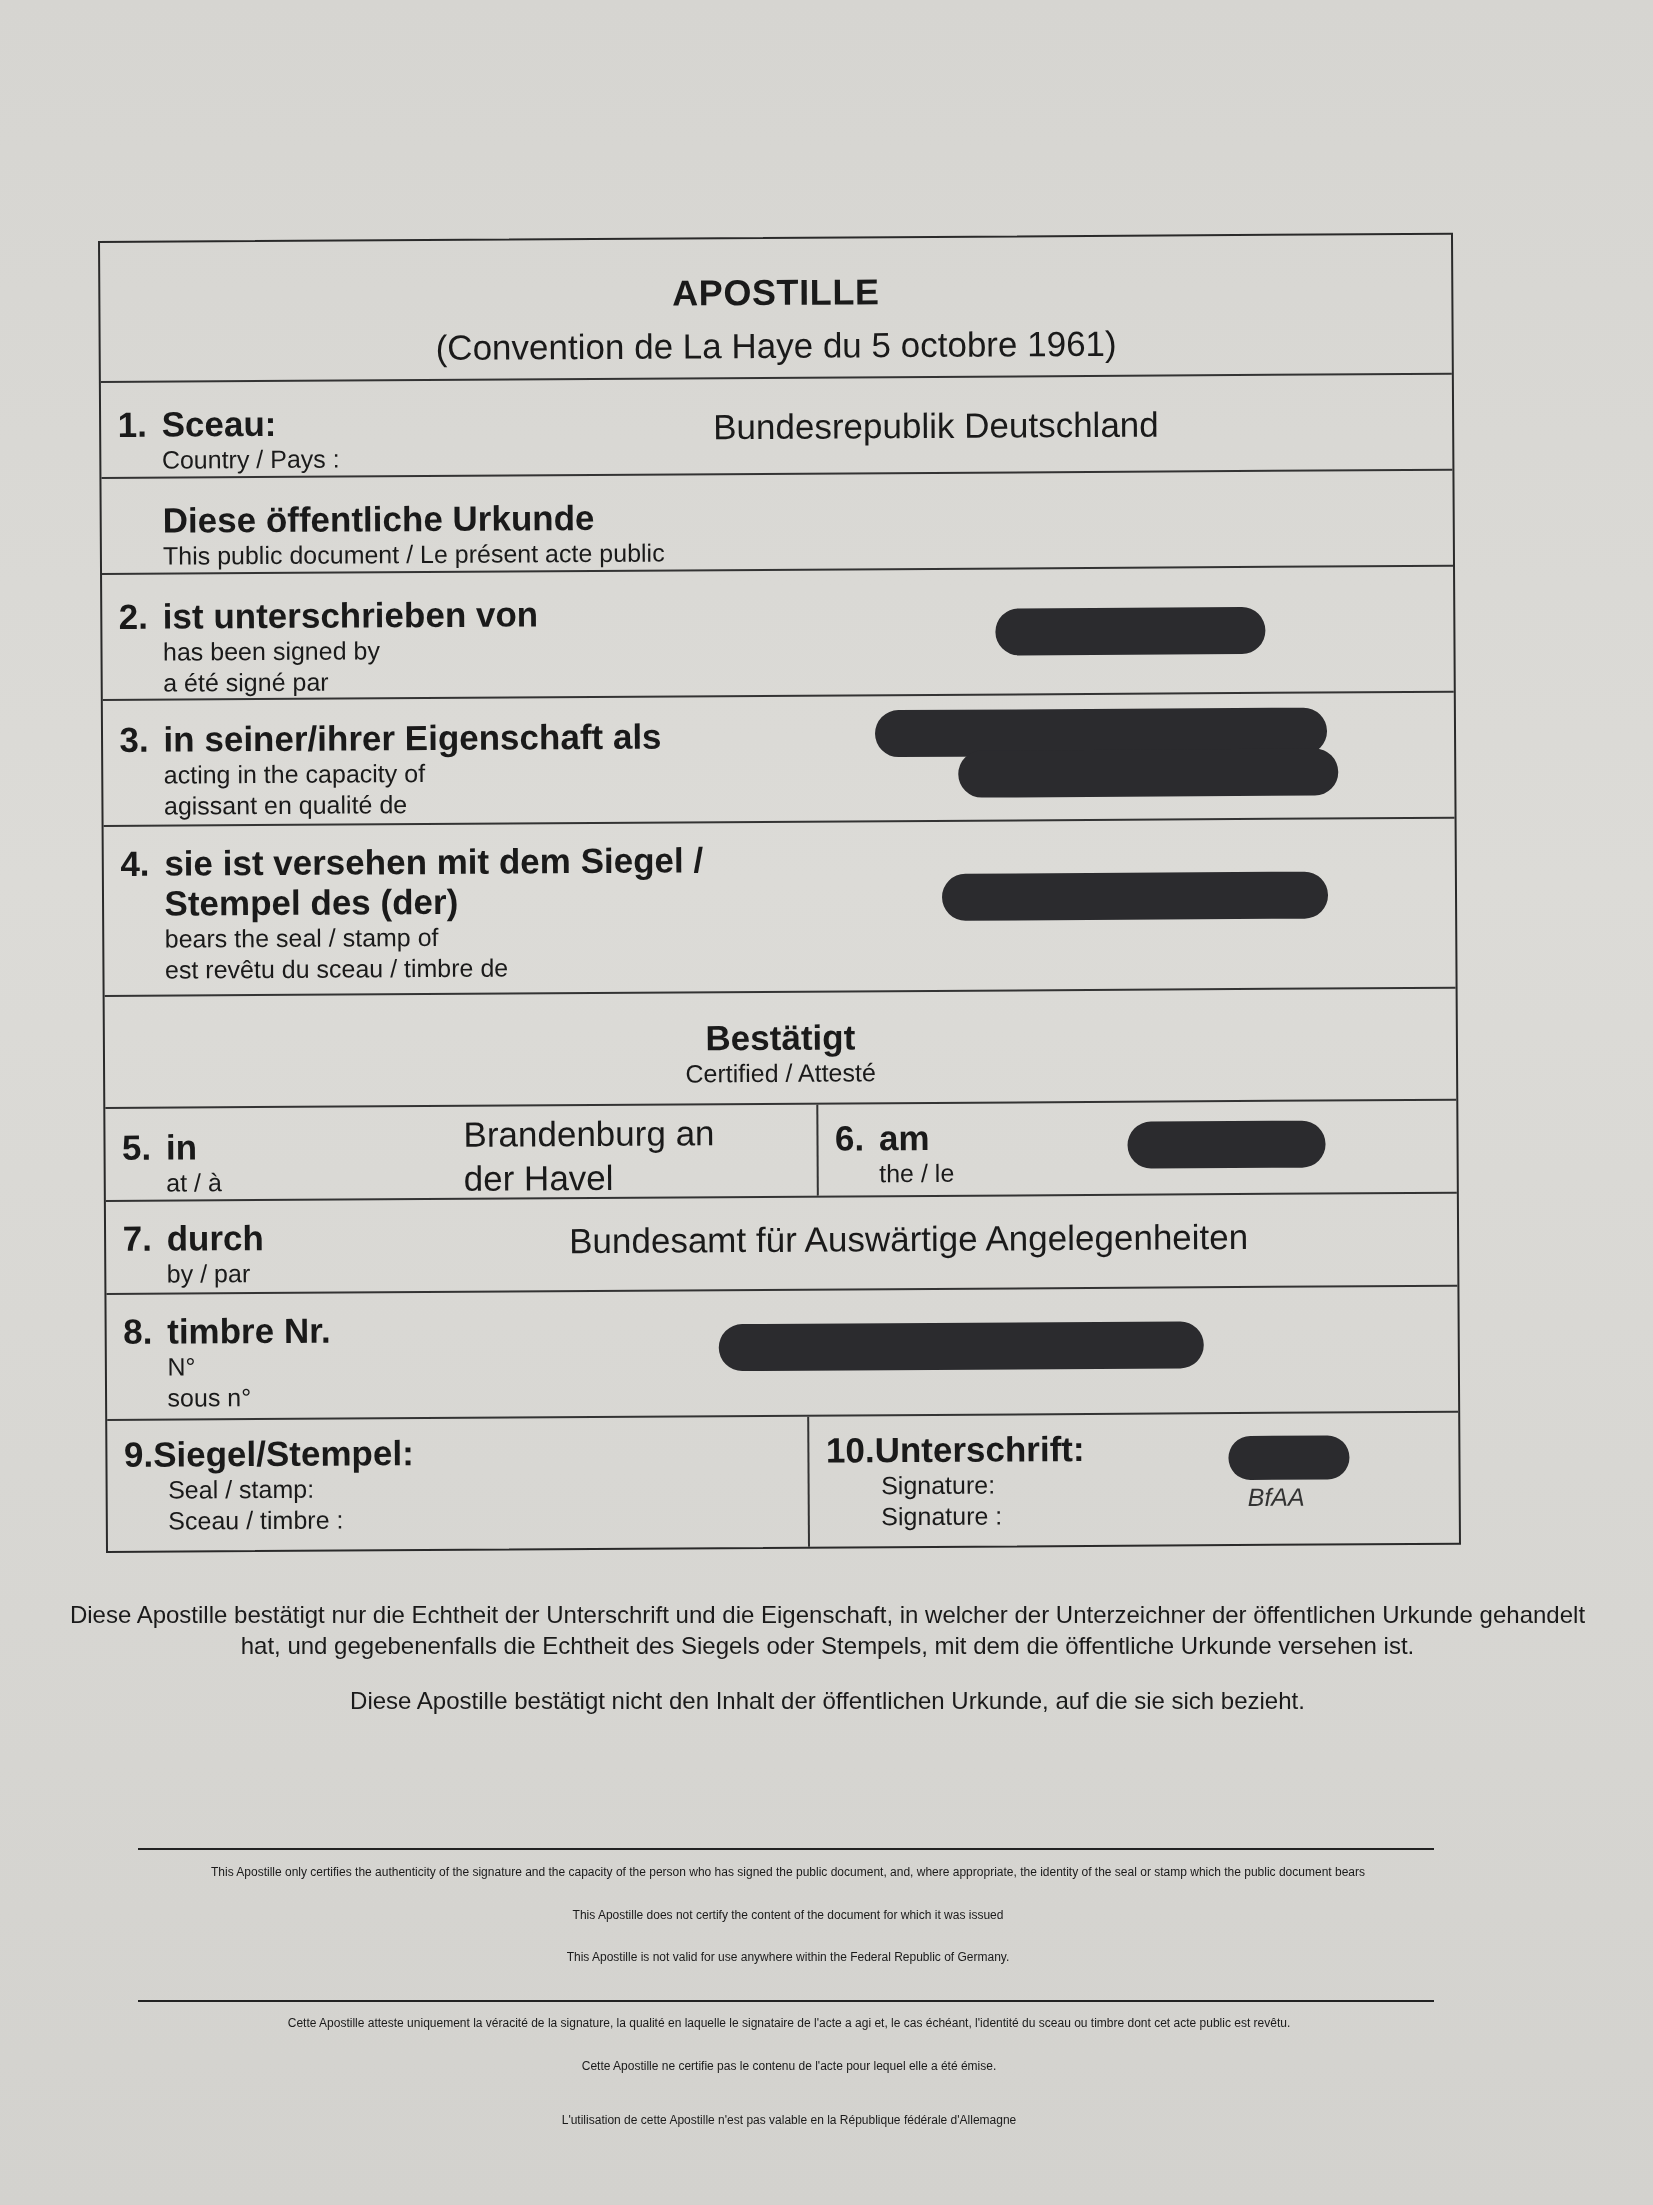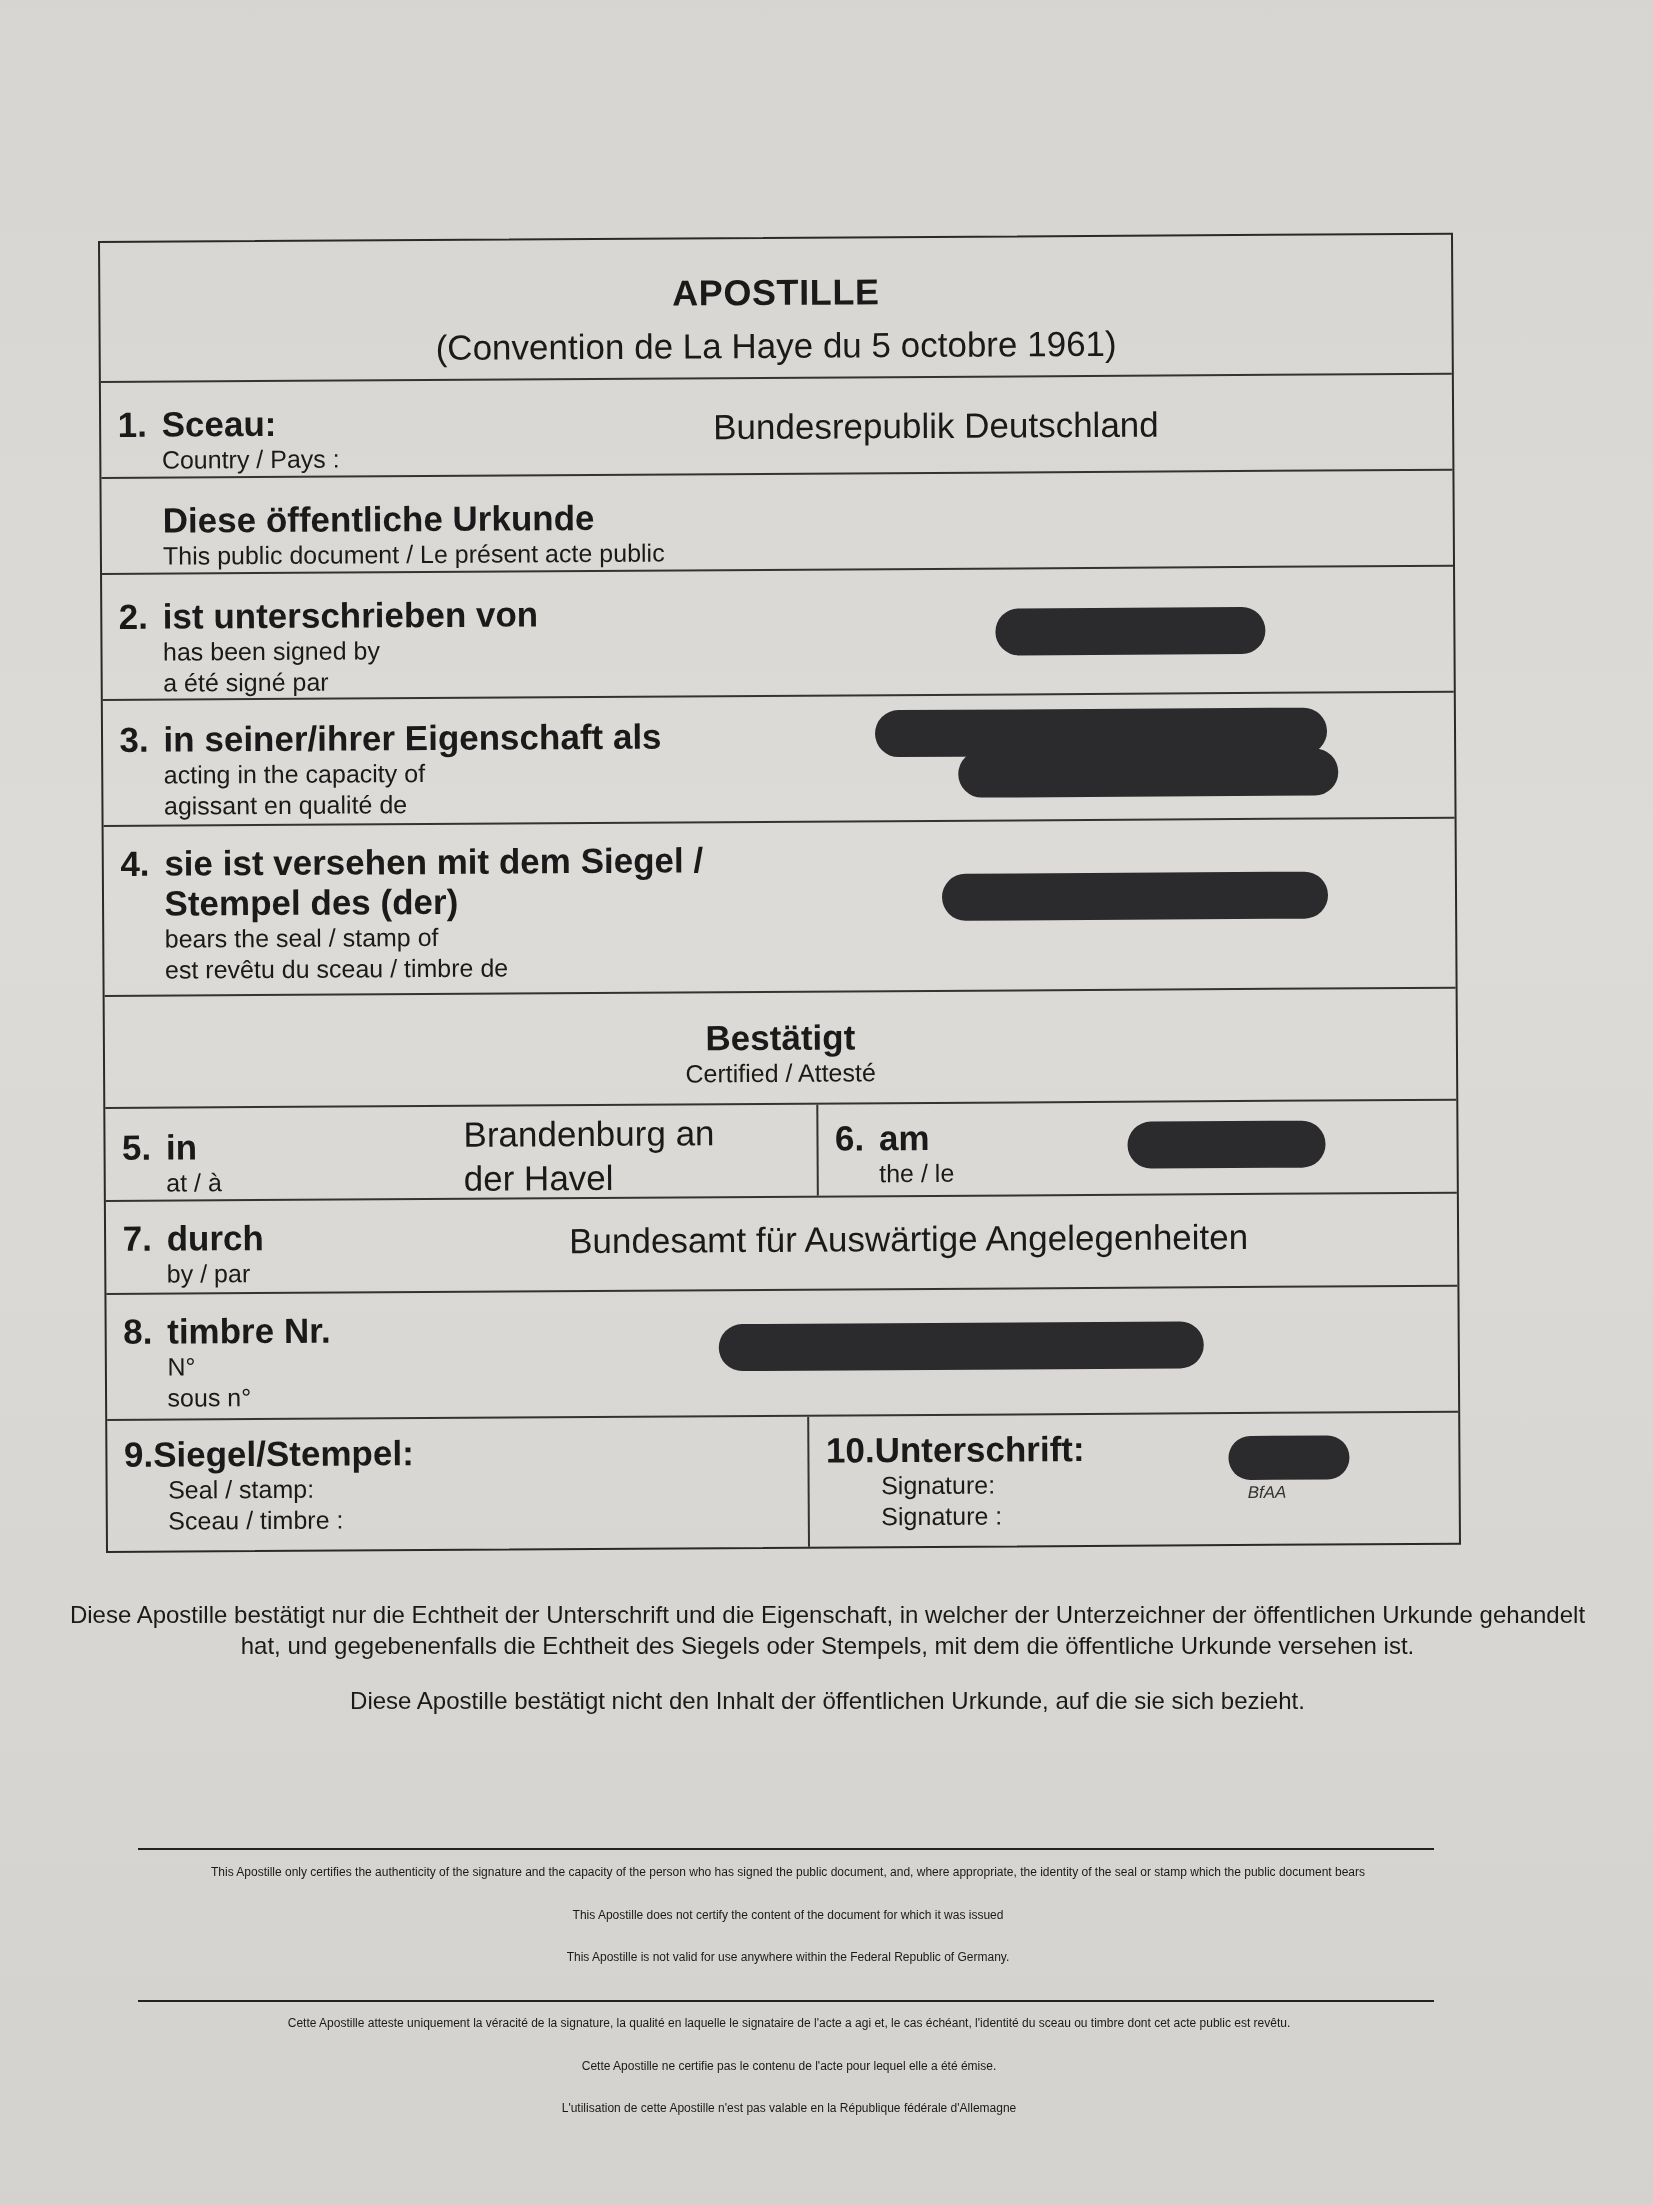--- a/index.html
+++ b/index.html
@@ -148,21 +148,21 @@
             <div class="lbl-sub" style="padding-left:44px">Sceau / timbre :</div>
           </div>
         </div>
         <div class="vline" style="flex:1">
           <div class="cell" style="left:16.5px; top:13.8px">
             <div class="lbl-main">10.Unterschrift:</div>
             <div class="lbl-sub" style="padding-left:55px">Signature:</div>
             <div class="lbl-sub" style="padding-left:55px">Signature :</div>
           </div>
           <div class="redact" style="left:419px; top:22px; width:121px; height:44px"></div>
-          <div class="cell" style="left:438px; top:69px; font-size:17px; font-style:italic; color:#333">BfAA</div>
+          <div class="cell" style="left:438px; top:69px; font-size:25px; font-style:italic; color:#333">BfAA</div>
         </div>
       </div>
     </div>
 
   </div>
 
   <div class="notes note-de" style="top:1599px">
     <div>Diese Apostille bestätigt nur die Echtheit der Unterschrift und die Eigenschaft, in welcher der Unterzeichner der öffentlichen Urkunde gehandelt hat, und gegebenenfalls die Echtheit des Siegels oder Stempels, mit dem die öffentliche Urkunde versehen ist.</div>
     <div style="margin-top:24px">Diese Apostille bestätigt nicht den Inhalt der öffentlichen Urkunde, auf die sie sich bezieht.</div>
   </div>
@@ -173,16 +173,16 @@
     <div>This Apostille only certifies the authenticity of the signature and the capacity of the person who has signed the public document, and, where appropriate, the identity of the seal or stamp which the public document bears</div>
     <div style="margin-top:21px">This Apostille does not certify the content of the document for which it was issued</div>
     <div style="margin-top:20px">This Apostille is not valid for use anywhere within the Federal Republic of Germany.</div>
   </div>
 
   <div class="hr" style="top:2000px"></div>
 
   <div class="notes note-sm" style="top:2012px; left:221px; width:1136px">
     <div>Cette Apostille atteste uniquement la véracité de la signature, la qualité en laquelle le signataire de l'acte a agi et, le cas échéant, l'identité du sceau ou timbre dont cet acte public est revêtu.</div>
     <div style="margin-top:21px">Cette Apostille ne certifie pas le contenu de l'acte pour lequel elle a été émise.</div>
-    <div style="margin-top:20px">L'utilisation de cette Apostille n'est pas valable en la République fédérale d'Allemagne</div>
+    <div style="margin-top:32px">L'utilisation de cette Apostille n'est pas valable en la République fédérale d'Allemagne</div>
   </div>
 </div>
 
 
 </body></html>

